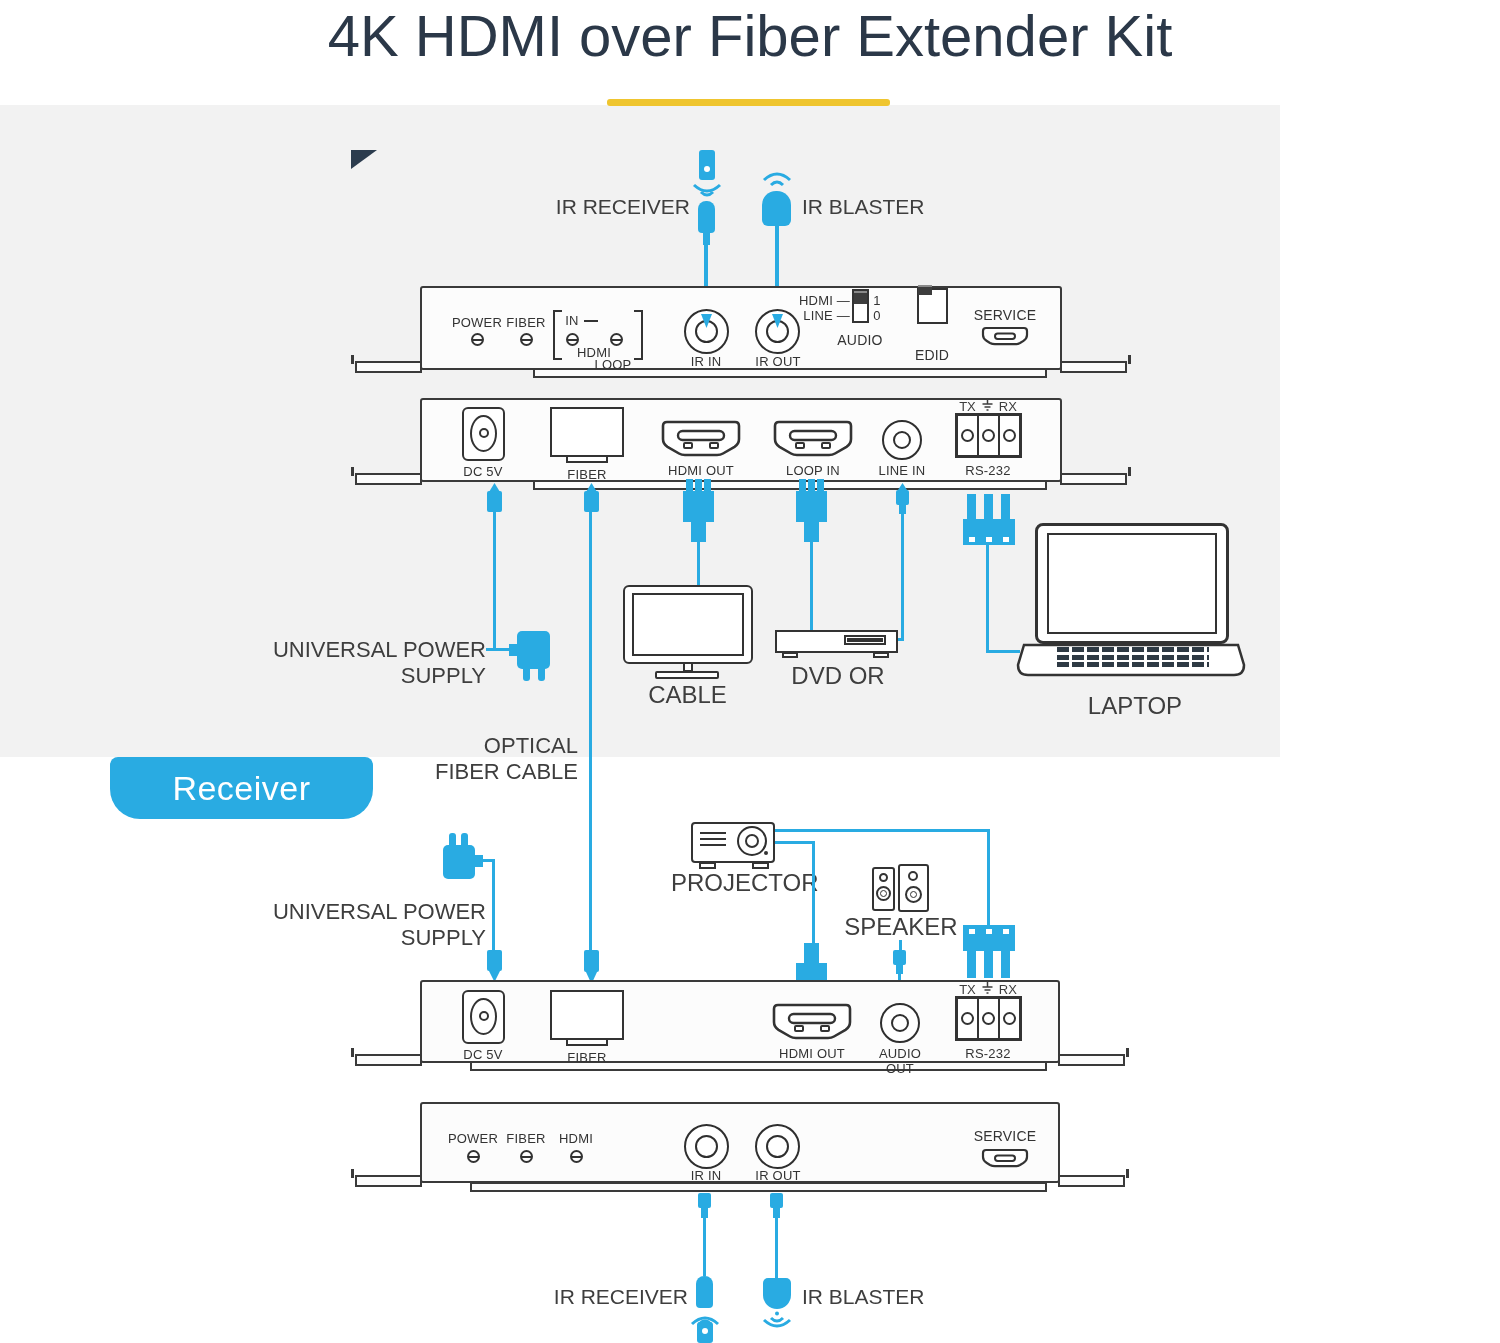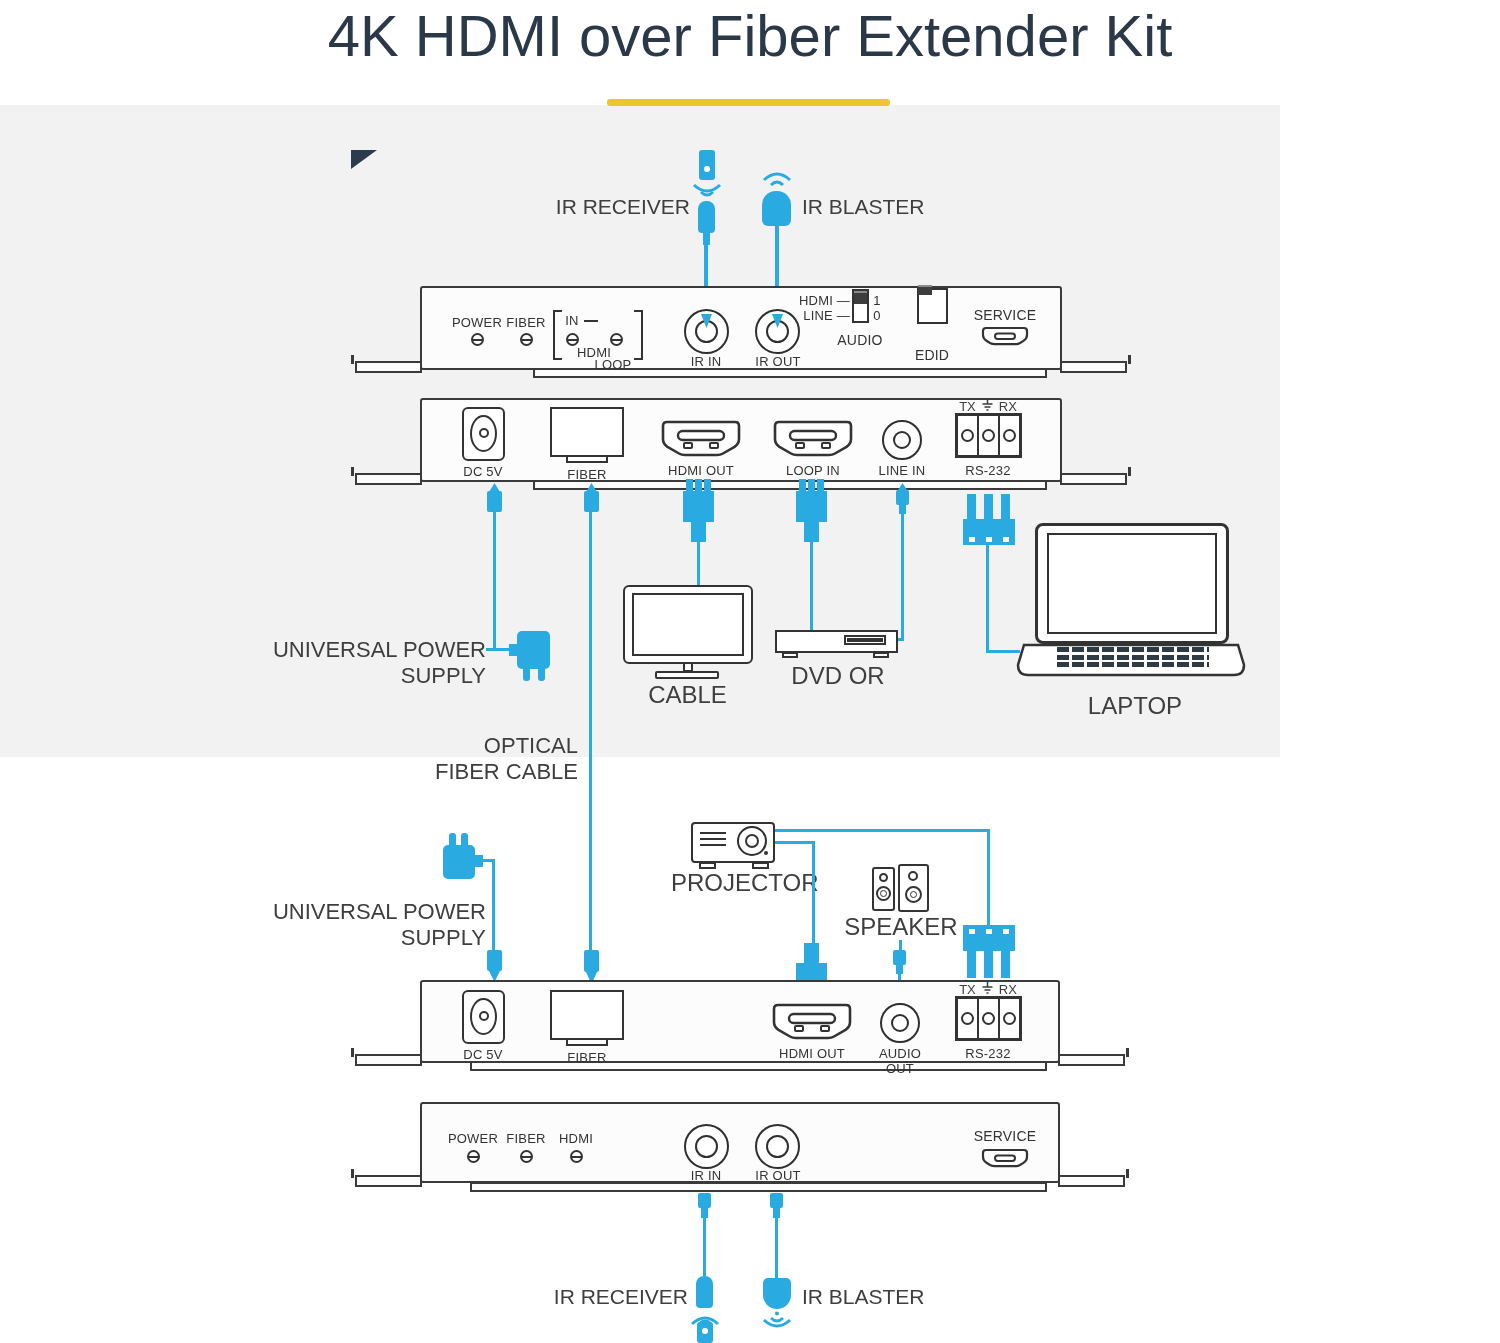--- a/index.html
+++ b/index.html
@@ -41,20 +41,23 @@
 
 <div id="canvas">
 
   <div class="abs" style="left:0; top:105px; width:1500px; height:652px; background:#F2F2F2;"></div>
 
   <div id="title">4K HDMI over Fiber Extender Kit</div>
   <div class="abs" style="left:607px; top:99px; width:283px; height:7px; background:#EFC52F; border-radius:3px;"></div>
 
   <div class="abs" style="left:351px; top:150px; width:0; height:0; border-top:19px solid #2C3C4E; border-right:26px solid transparent;"></div>
 
+  <div class="abs" style="left:110px; top:757px; width:263px; height:62px; background:#29ABE2; border-radius:8px 8px 30px 30px;">
+    <div class="badge-text">Receiver</div>
+  </div>
 
   <div class="lbl rgt" style="left:530px; top:195px; width:160px; font-size:21px;">IR RECEIVER</div>
   <div class="lbl" style="left:802px; top:195px; width:160px; font-size:21px;">IR BLASTER</div>
 
   <div class="abs blue" style="left:699px; top:150px; width:16px; height:30px; border-radius:3px;"></div>
   <div class="wsq" style="left:704px; top:166px; width:6px; height:6px; border-radius:50%;"></div>
   <svg class="abs" style="left:692px; top:183px;" width="30" height="16" viewBox="0 0 30 16">
     <path d="M2 2 q13 12 26 0" stroke="#29ABE2" stroke-width="3" fill="none"></path>
     <path d="M9 9 q6 6 12 0" stroke="#29ABE2" stroke-width="3" fill="none"></path>
   </svg>

